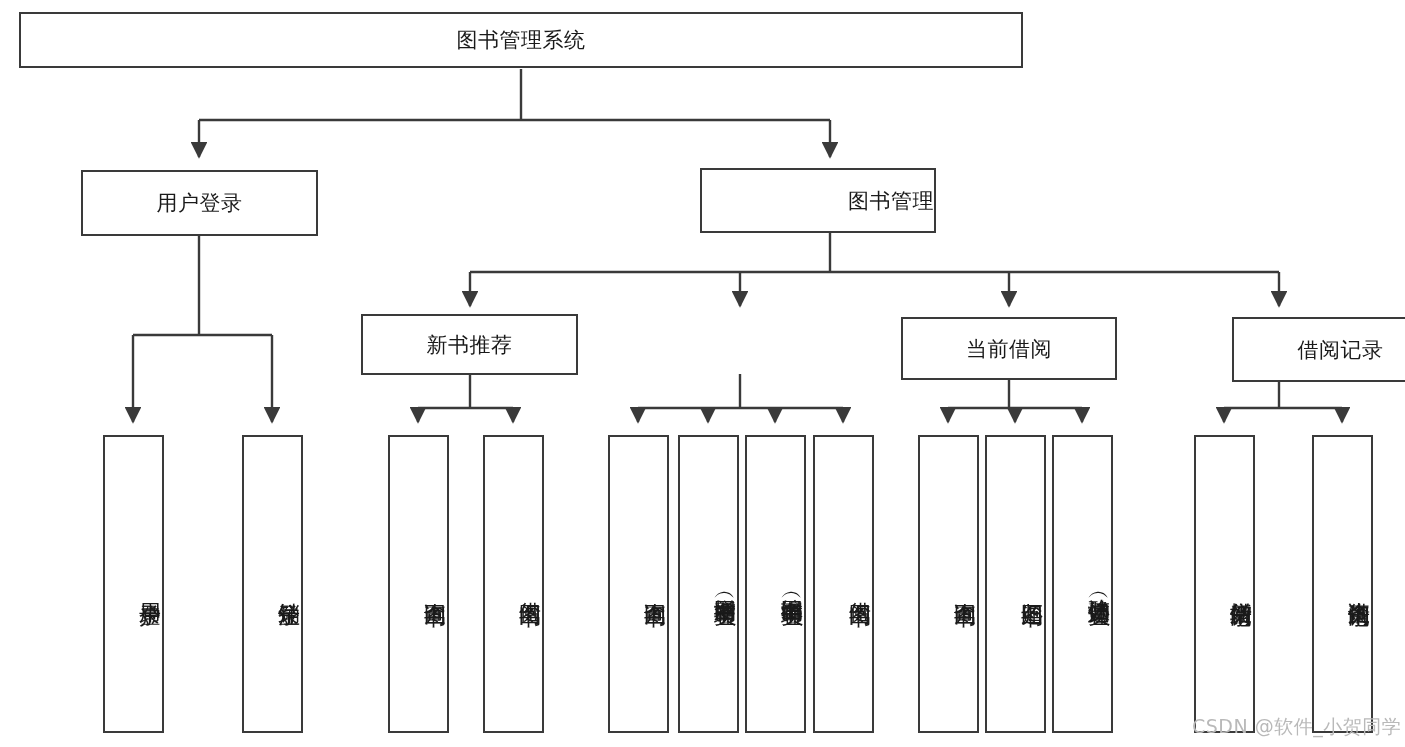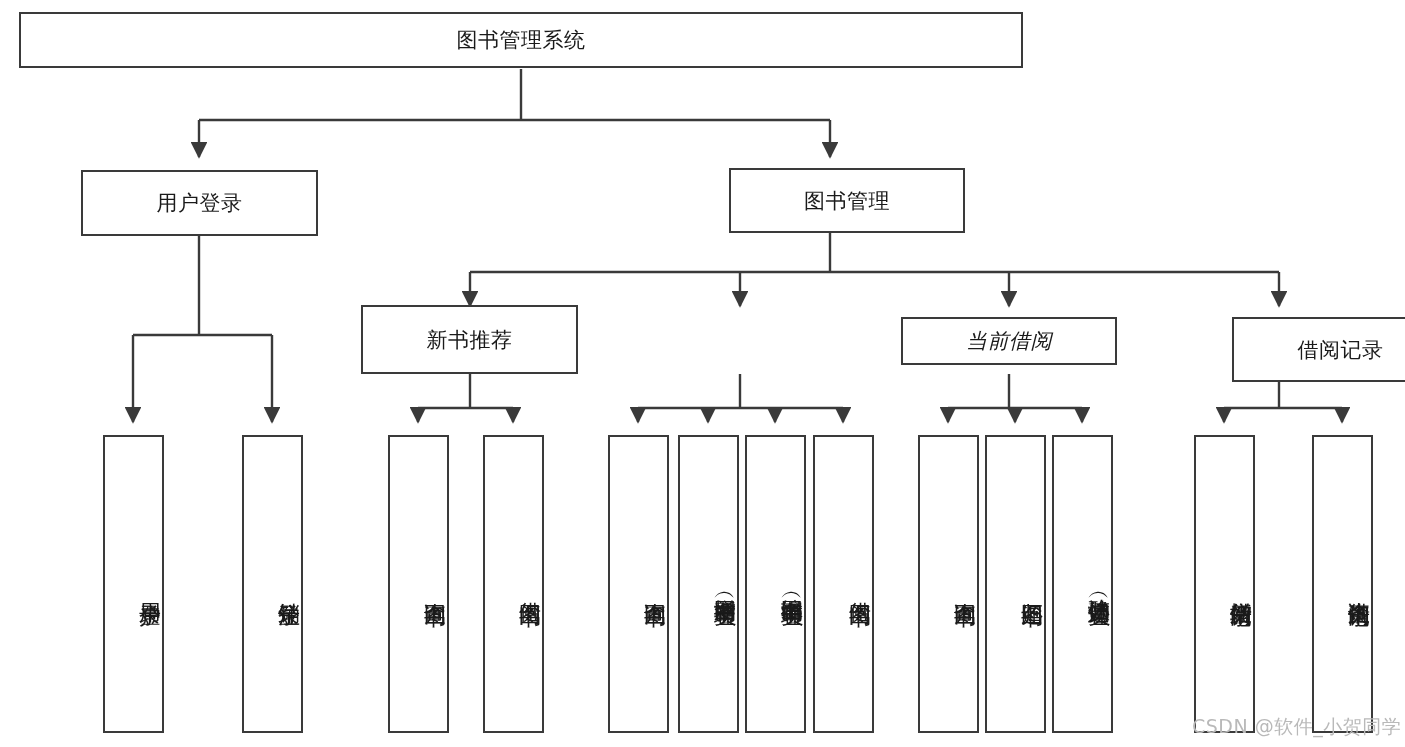--- a/index.html
+++ b/index.html
@@ -124,28 +124,28 @@
     </g>
   </svg>
 
   <div class="node horiz" style="left:19px; top:12px; width:1004px; height:56px;">
     <span class="node-label">图书管理系统</span>
   </div>
 
   <div class="node horiz" style="left:81px; top:170px; width:237px; height:66px;">
     <span class="node-label">用户登录</span>
   </div>
-  <div class="node horiz" style="left:729px; top:168px; width:236px; height:65px;">
+  <div class="node horiz" style="left:700px; top:168px; width:236px; height:65px;justify-content:flex-end;">
     <span class="node-label">图书管理</span>
   </div>
 
-  <div class="node horiz" style="left:361px; top:305px; width:217px; height:69px;">
+  <div class="node horiz" style="left:361px; top:314px; width:217px; height:61px;">
     <span class="node-label">新书推荐</span>
   </div>
-  <div class="node horiz" style="left:901px; top:317px; width:216px; height:48px;font-style:italic;">
+  <div class="node horiz" style="left:901px; top:317px; width:216px; height:63px;">
     <span class="node-label">当前借阅</span>
   </div>
   <div class="node horiz" style="left:1232px; top:317px; width:217px; height:65px;">
     <span class="node-label">借阅记录</span>
   </div>
 
   <div class="node vert" style="left:103px; top:435px; width:61px; height:298px;">
     <span class="node-label">用户登录</span>
   </div>
   <div class="node vert" style="left:242px; top:435px; width:61px; height:298px;">

